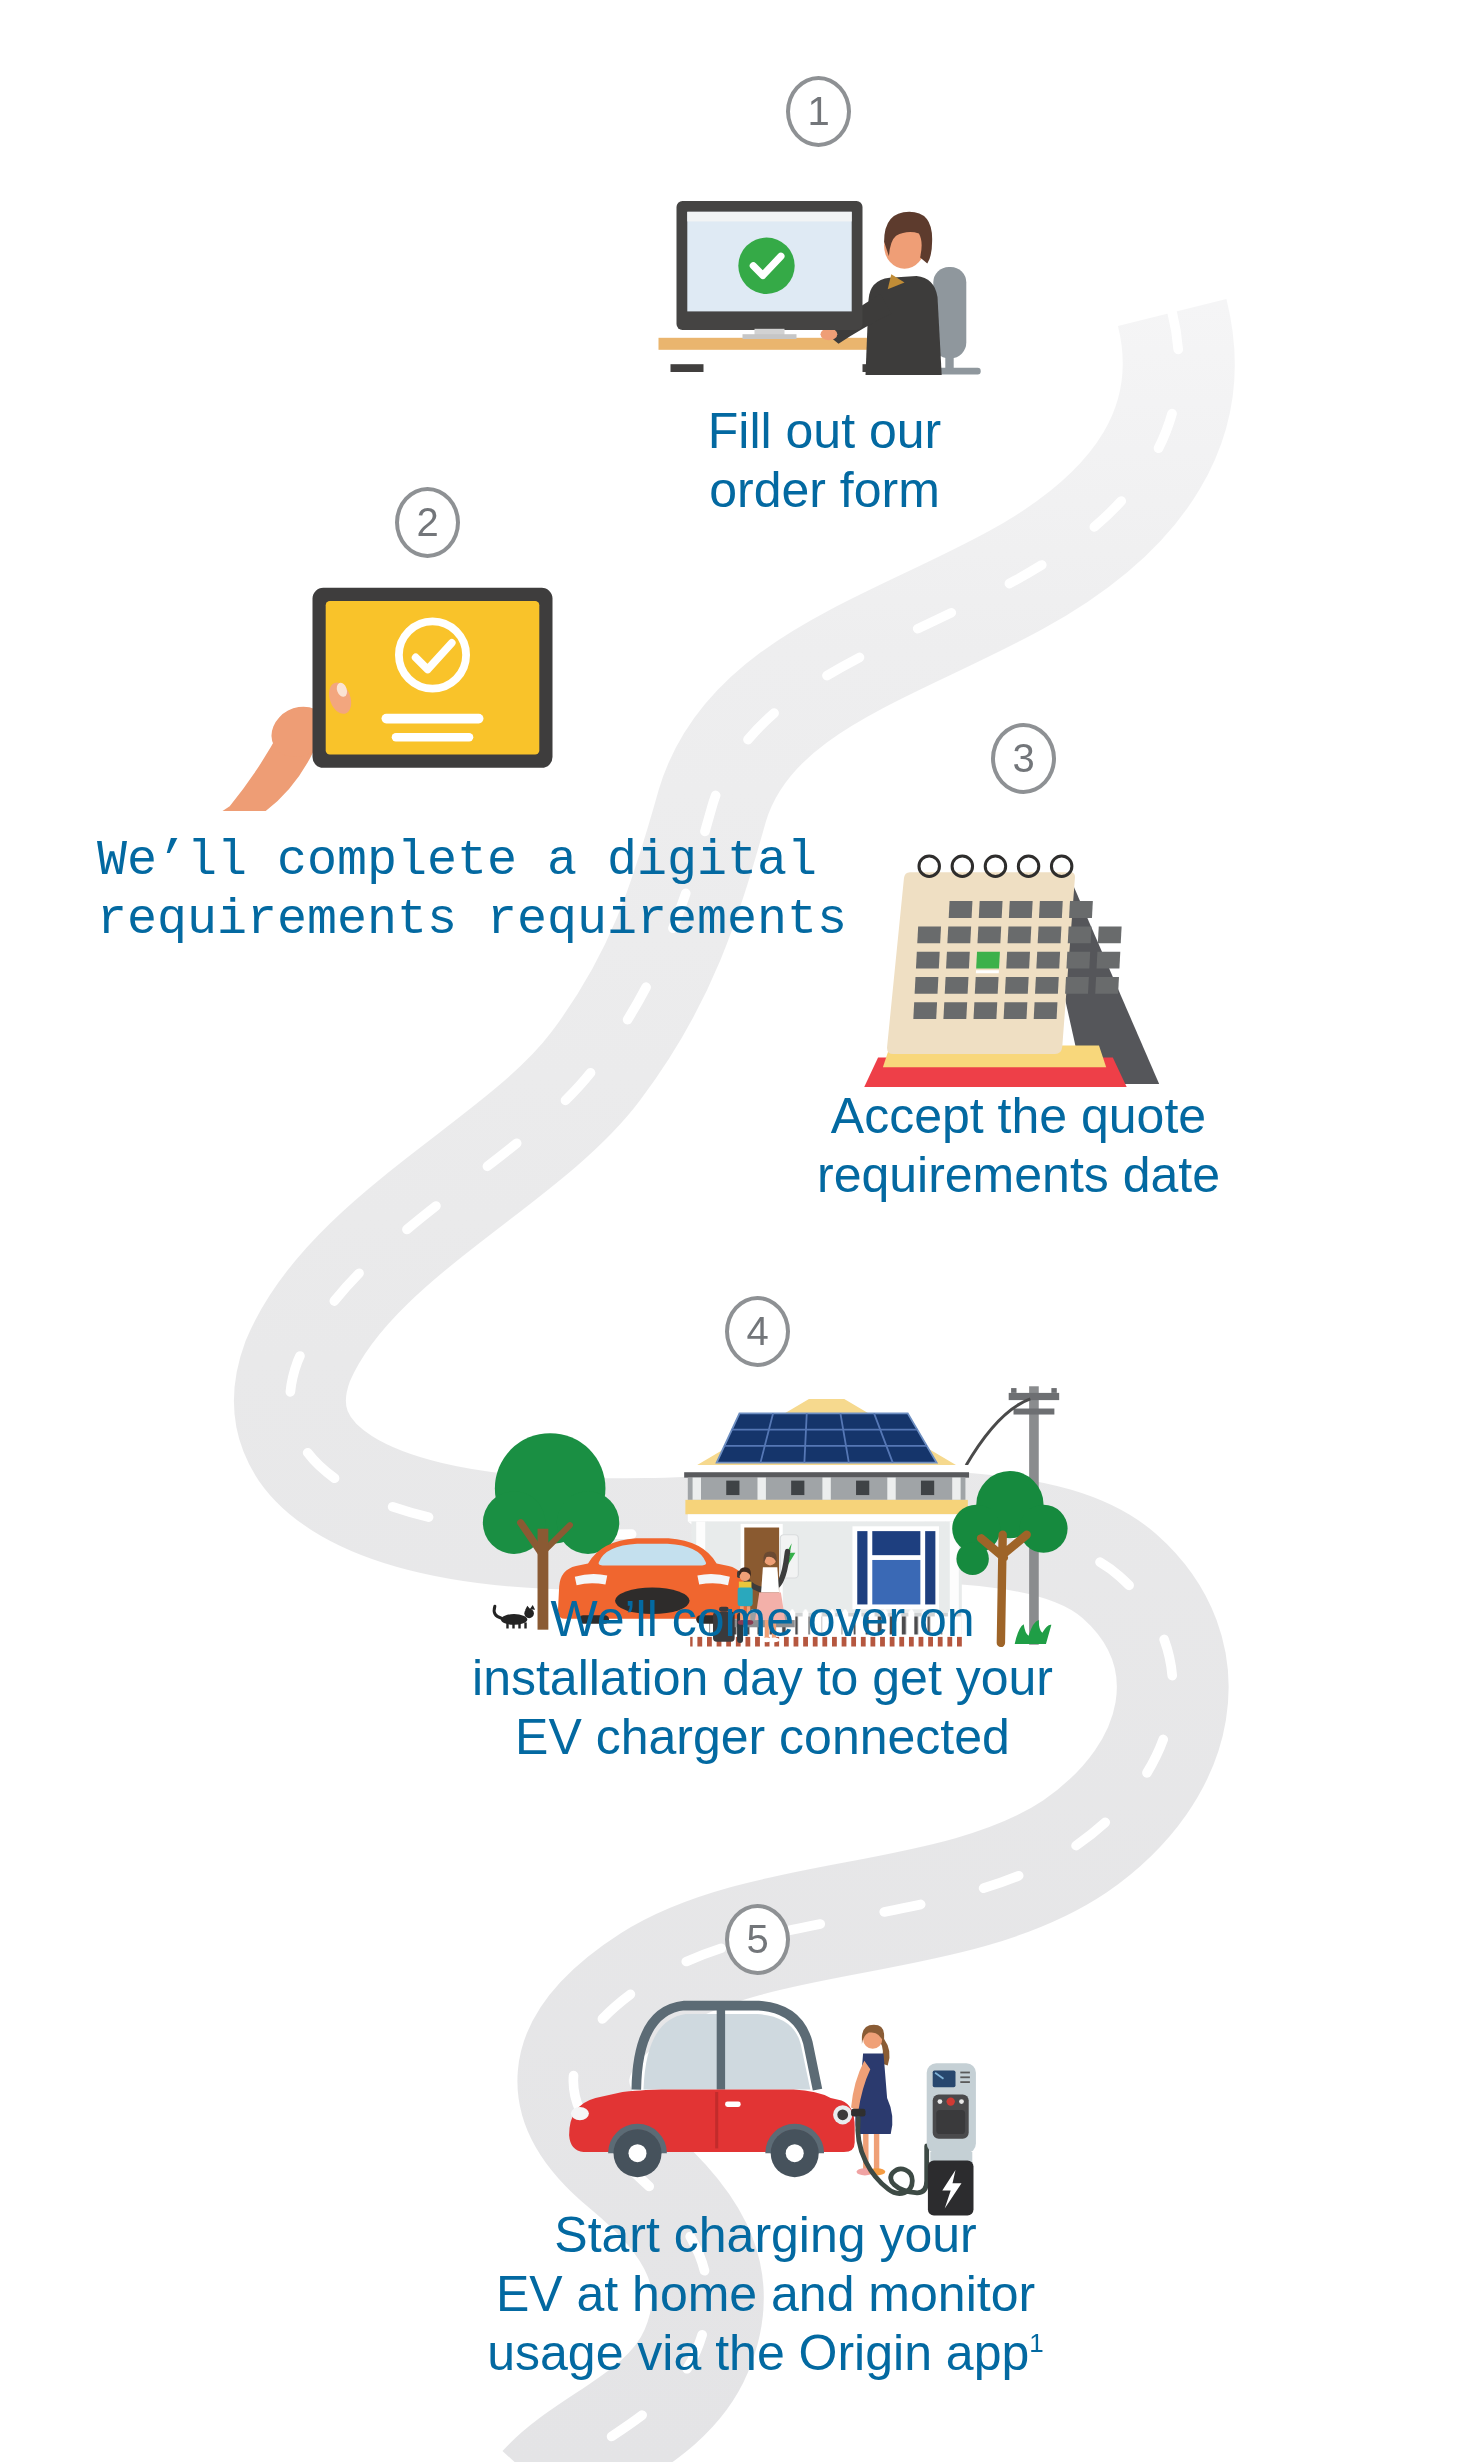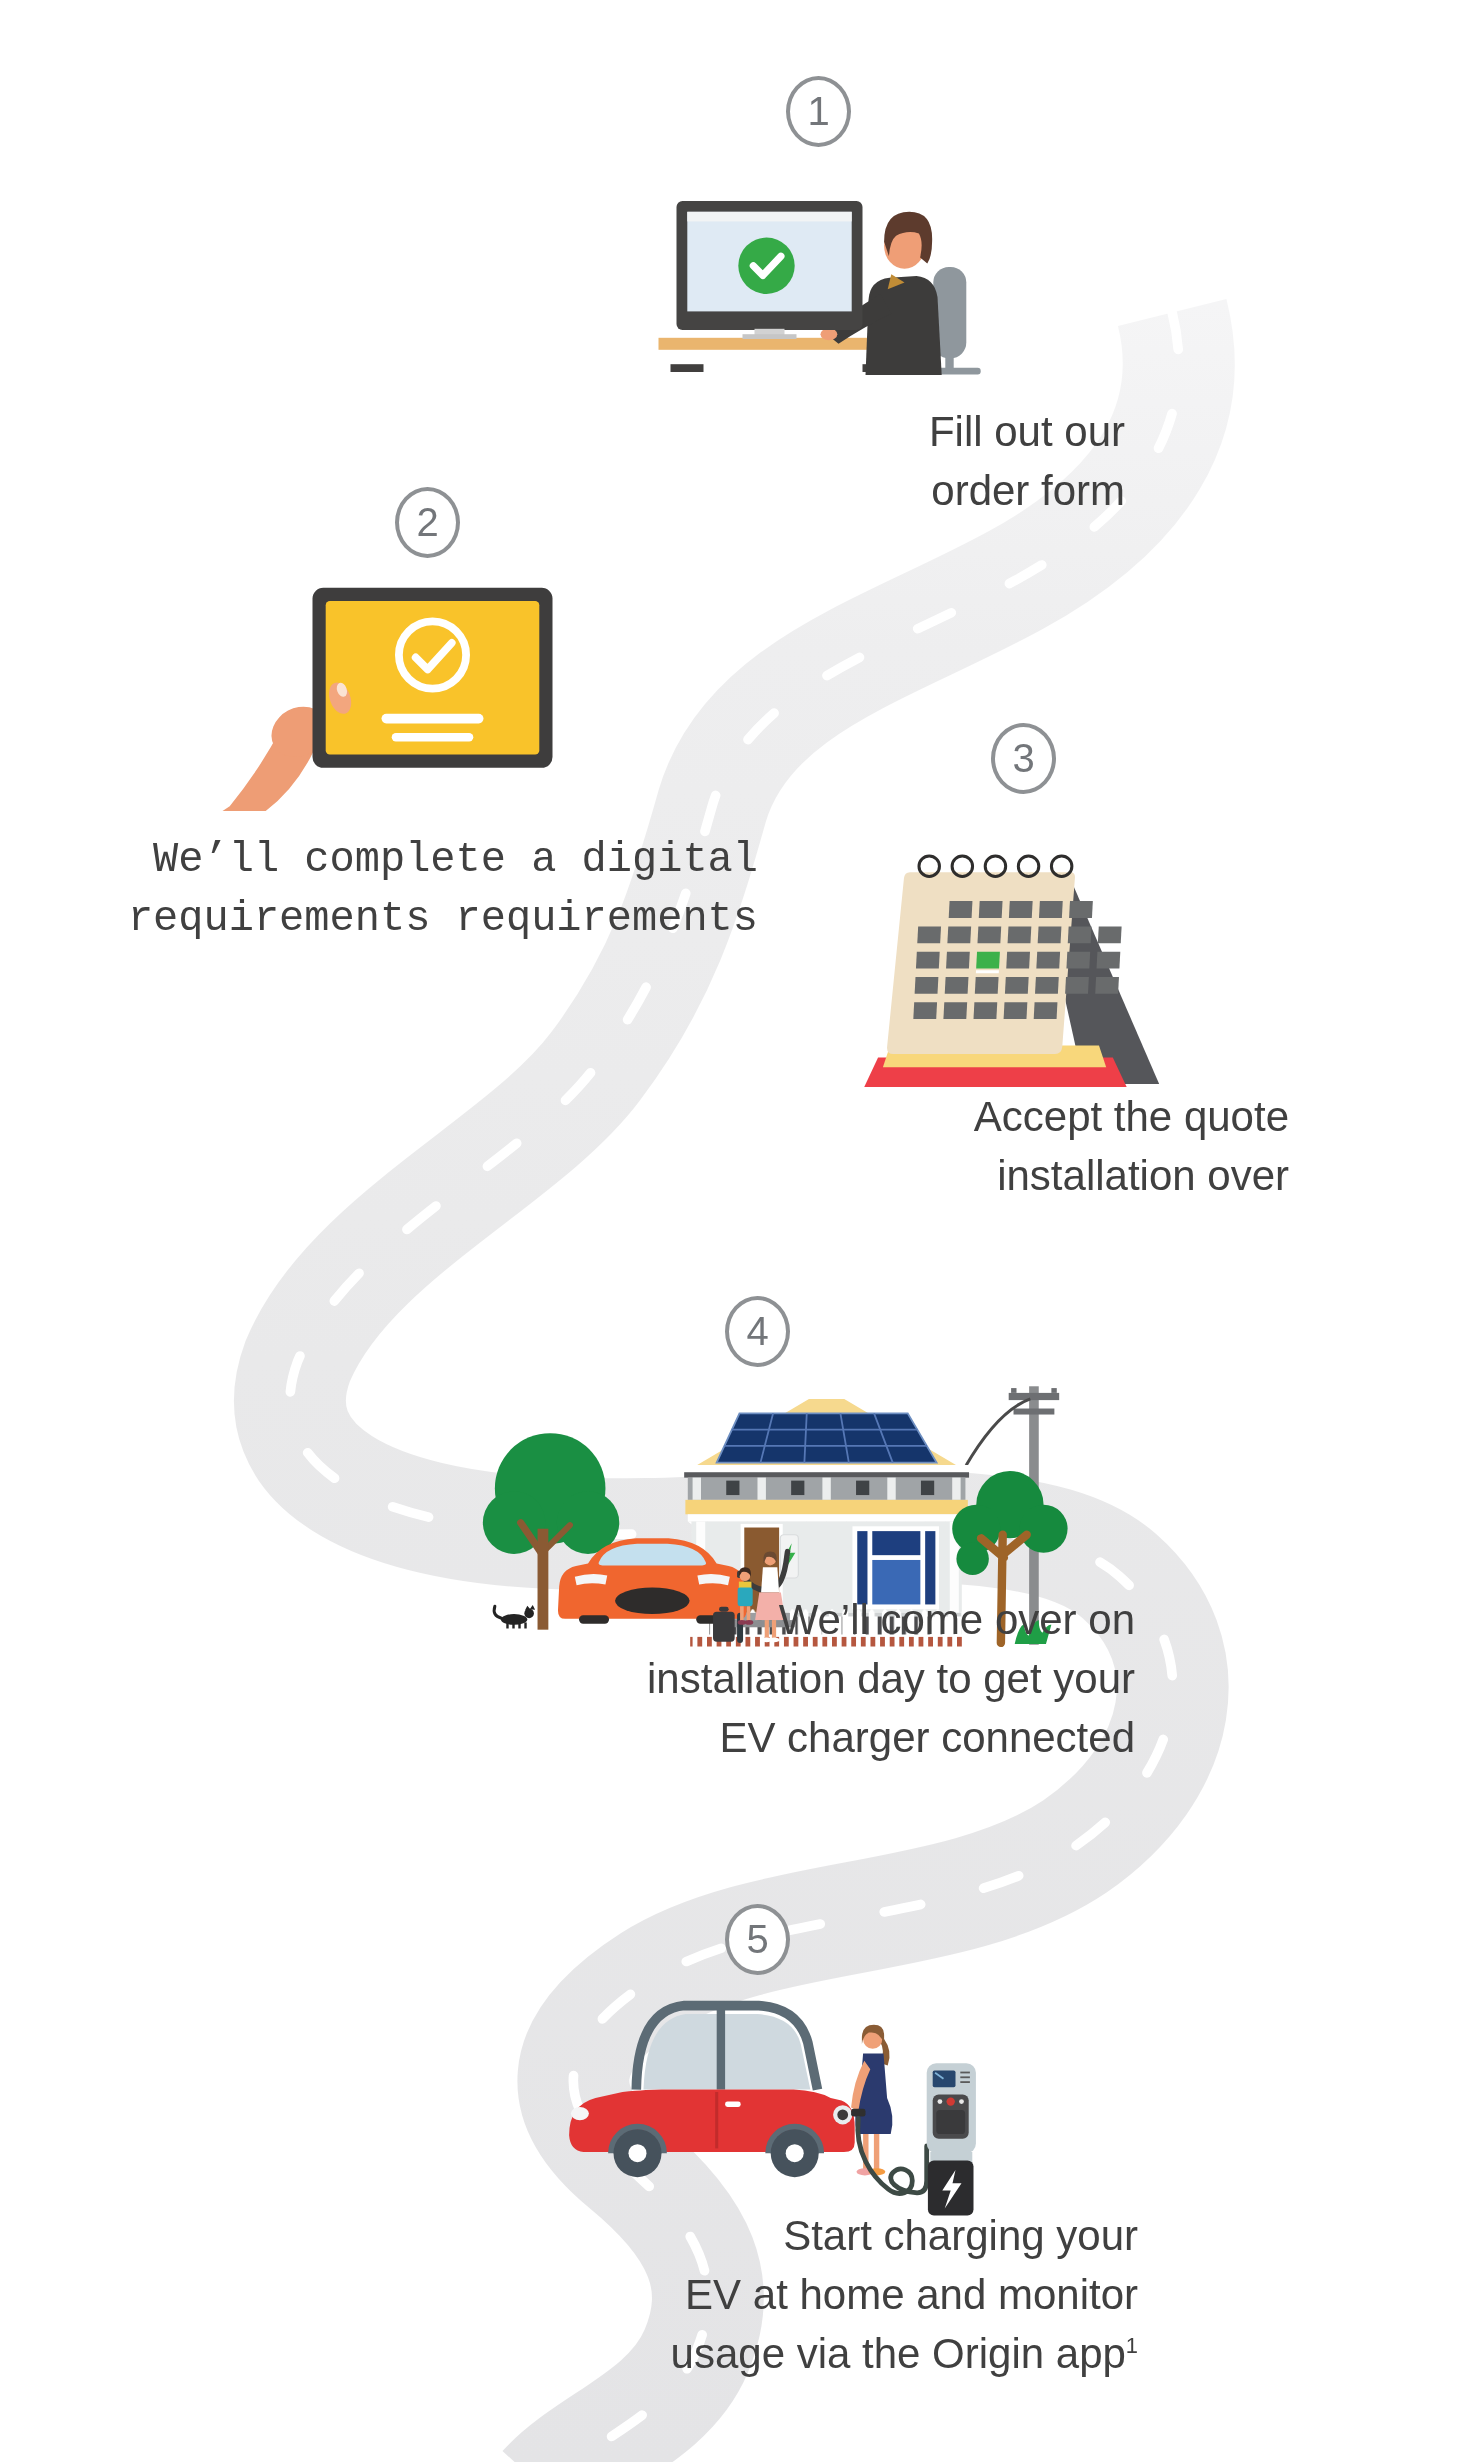--- a/index.html
+++ b/index.html
@@ -2,21 +2,21 @@
 <html style="font-size:9.6px"><head>
 <meta charset="utf-8">
 <style>
   html,body{margin:0;padding:0;background:#fff;}
   .page{position:relative;width:1477px;height:2462px;overflow:hidden;background:#fff;
         font-family:"Liberation Sans",sans-serif;}
   .road-svg{position:absolute;left:0;top:0;width:1477px;height:2462px;}
   .badge{position:absolute;width:65px;height:71px;border:4.2px solid #8e9194;border-radius:50%;
          background:#fff;display:flex;align-items:center;justify-content:center;
          color:#73767a;font-size:40px;box-sizing:border-box;}
-  .caption{position:absolute;color:#404040;font-size:42px;line-height:59px;text-align:right;}
+  .caption{position:absolute;color:#0369a1;font-size:50px;line-height:59px;text-align:center;}
   .caption div{white-space:nowrap;}
   .caption sup{font-size:52%;vertical-align:super;line-height:0;}
   .illus{position:absolute;}
 </style>
 </head>
 <body>
 
 <div class="page">
 
   <svg class="road-svg" viewBox="0 0 2457 4096" aria-hidden="true">
@@ -168,21 +168,21 @@
         <rect x="410" y="244" width="38" height="28"></rect>
       <rect x="110" y="286" width="38" height="28"></rect>
         <rect x="160" y="286" width="38" height="28"></rect>
         <rect x="210" y="286" width="38" height="28"></rect>
         <rect x="260" y="286" width="38" height="28"></rect>
         <rect x="310" y="286" width="38" height="28"></rect>
     </g>
   </svg>
   <div class="caption" style="left:748px;top:1087px;width:541px;">
     <div>Accept the quote</div>
-    <div>installation over</div>
+    <div>requirements date</div>
   </div>
 
   <div class="badge" style="left:725px;top:1296px;">
     <span>4</span>
   </div>
   <svg class="illus" style="left:457px;top:1377px;" width="613" height="283" viewBox="0 0 1020 470">
     <defs>
       <pattern id="pickets" width="22" height="48" patternUnits="userSpaceOnUse">
         <path d="M3 8 L8 0 L13 8 V48 H3 Z" fill="#ffffff"></path>
       </pattern>

